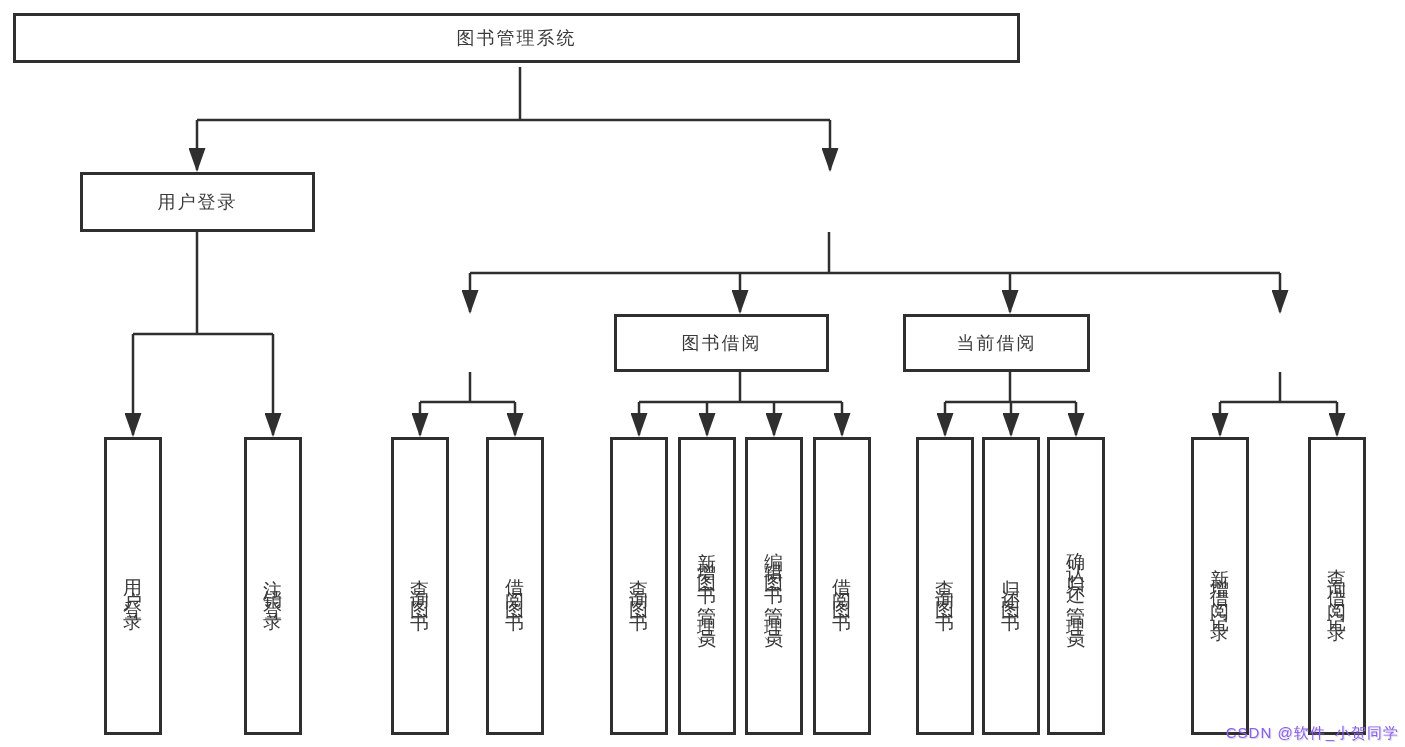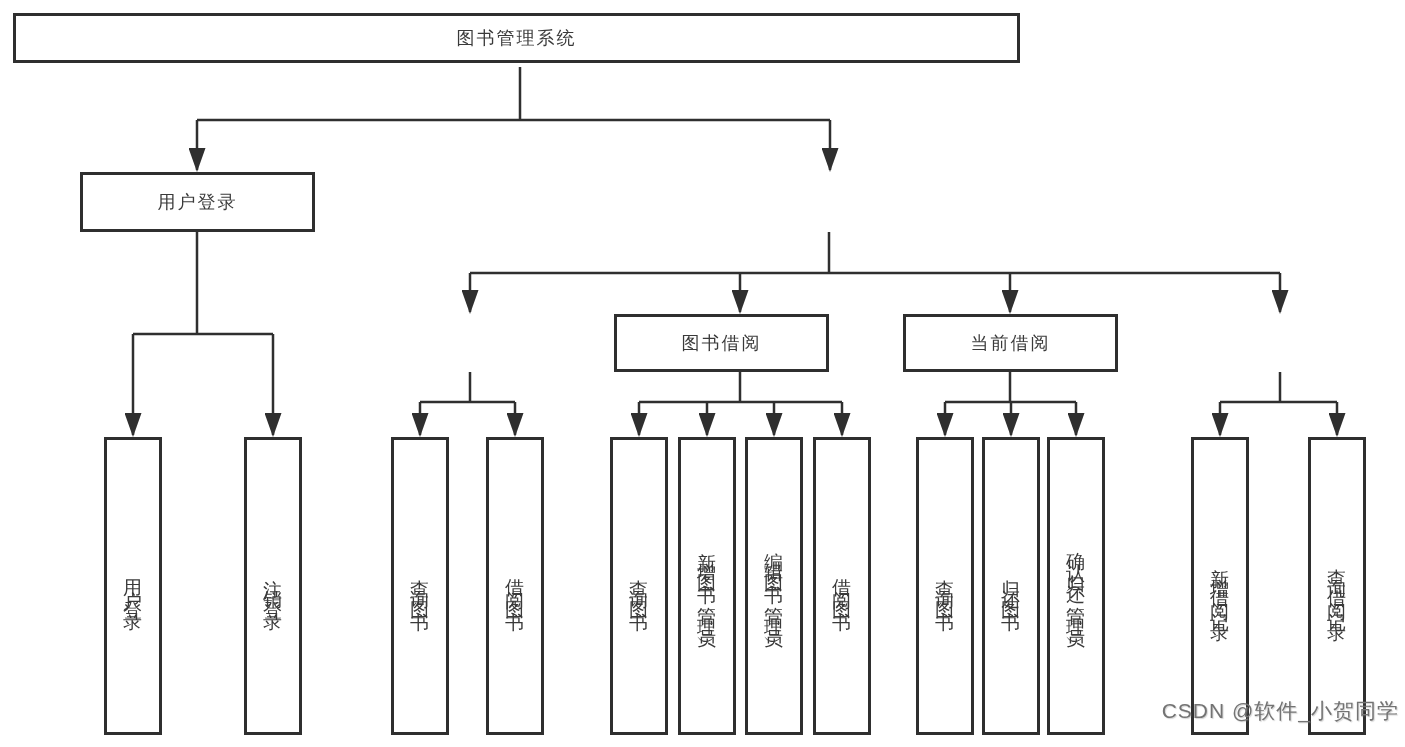--- a/index.html
+++ b/index.html
@@ -47,23 +47,23 @@
     text-orientation: mixed;
     font-size: 19px;
     color: #3a3a3a;
     letter-spacing: 11px;
     line-height: 1;
     white-space: nowrap;
   }
   .watermark {
     position: absolute;
     right: 6px;
-    bottom: 22px;
-    font-size: 21px;
-    color: #737373;
+    bottom: 4px;
+    font-size: 15px;
+    color: #8b5cf6;
     letter-spacing: 1px;
     text-shadow: 1px 1px 1px rgba(130,130,130,0.35);
     pointer-events: none;
   }
 </style>
 </head>
 <body>
 
 <div id="canvas">
 
@@ -128,21 +128,21 @@
     <span class="root-label">图书管理系统</span>
   </div>
 
   <div class="box" style="left:80px; top:172px; width:235px; height:60px;">
     <span class="h-label">用户登录</span>
   </div>
 
   <div class="box" style="left:614px; top:314px; width:215px; height:58px;">
     <span class="h-label">图书借阅</span>
   </div>
-  <div class="box" style="left:903px; top:314px; width:215px; height:58px;">
+  <div class="box" style="left:903px; top:314px; width:187px; height:58px;">
     <span class="h-label">当前借阅</span>
   </div>
 
   <div class="box" style="left:104px; top:437px; width:58px; height:298px;">
     <span class="v-label">用户登录</span>
   </div>
   <div class="box" style="left:244px; top:437px; width:58px; height:298px;">
     <span class="v-label">注销登录</span>
   </div>
 

